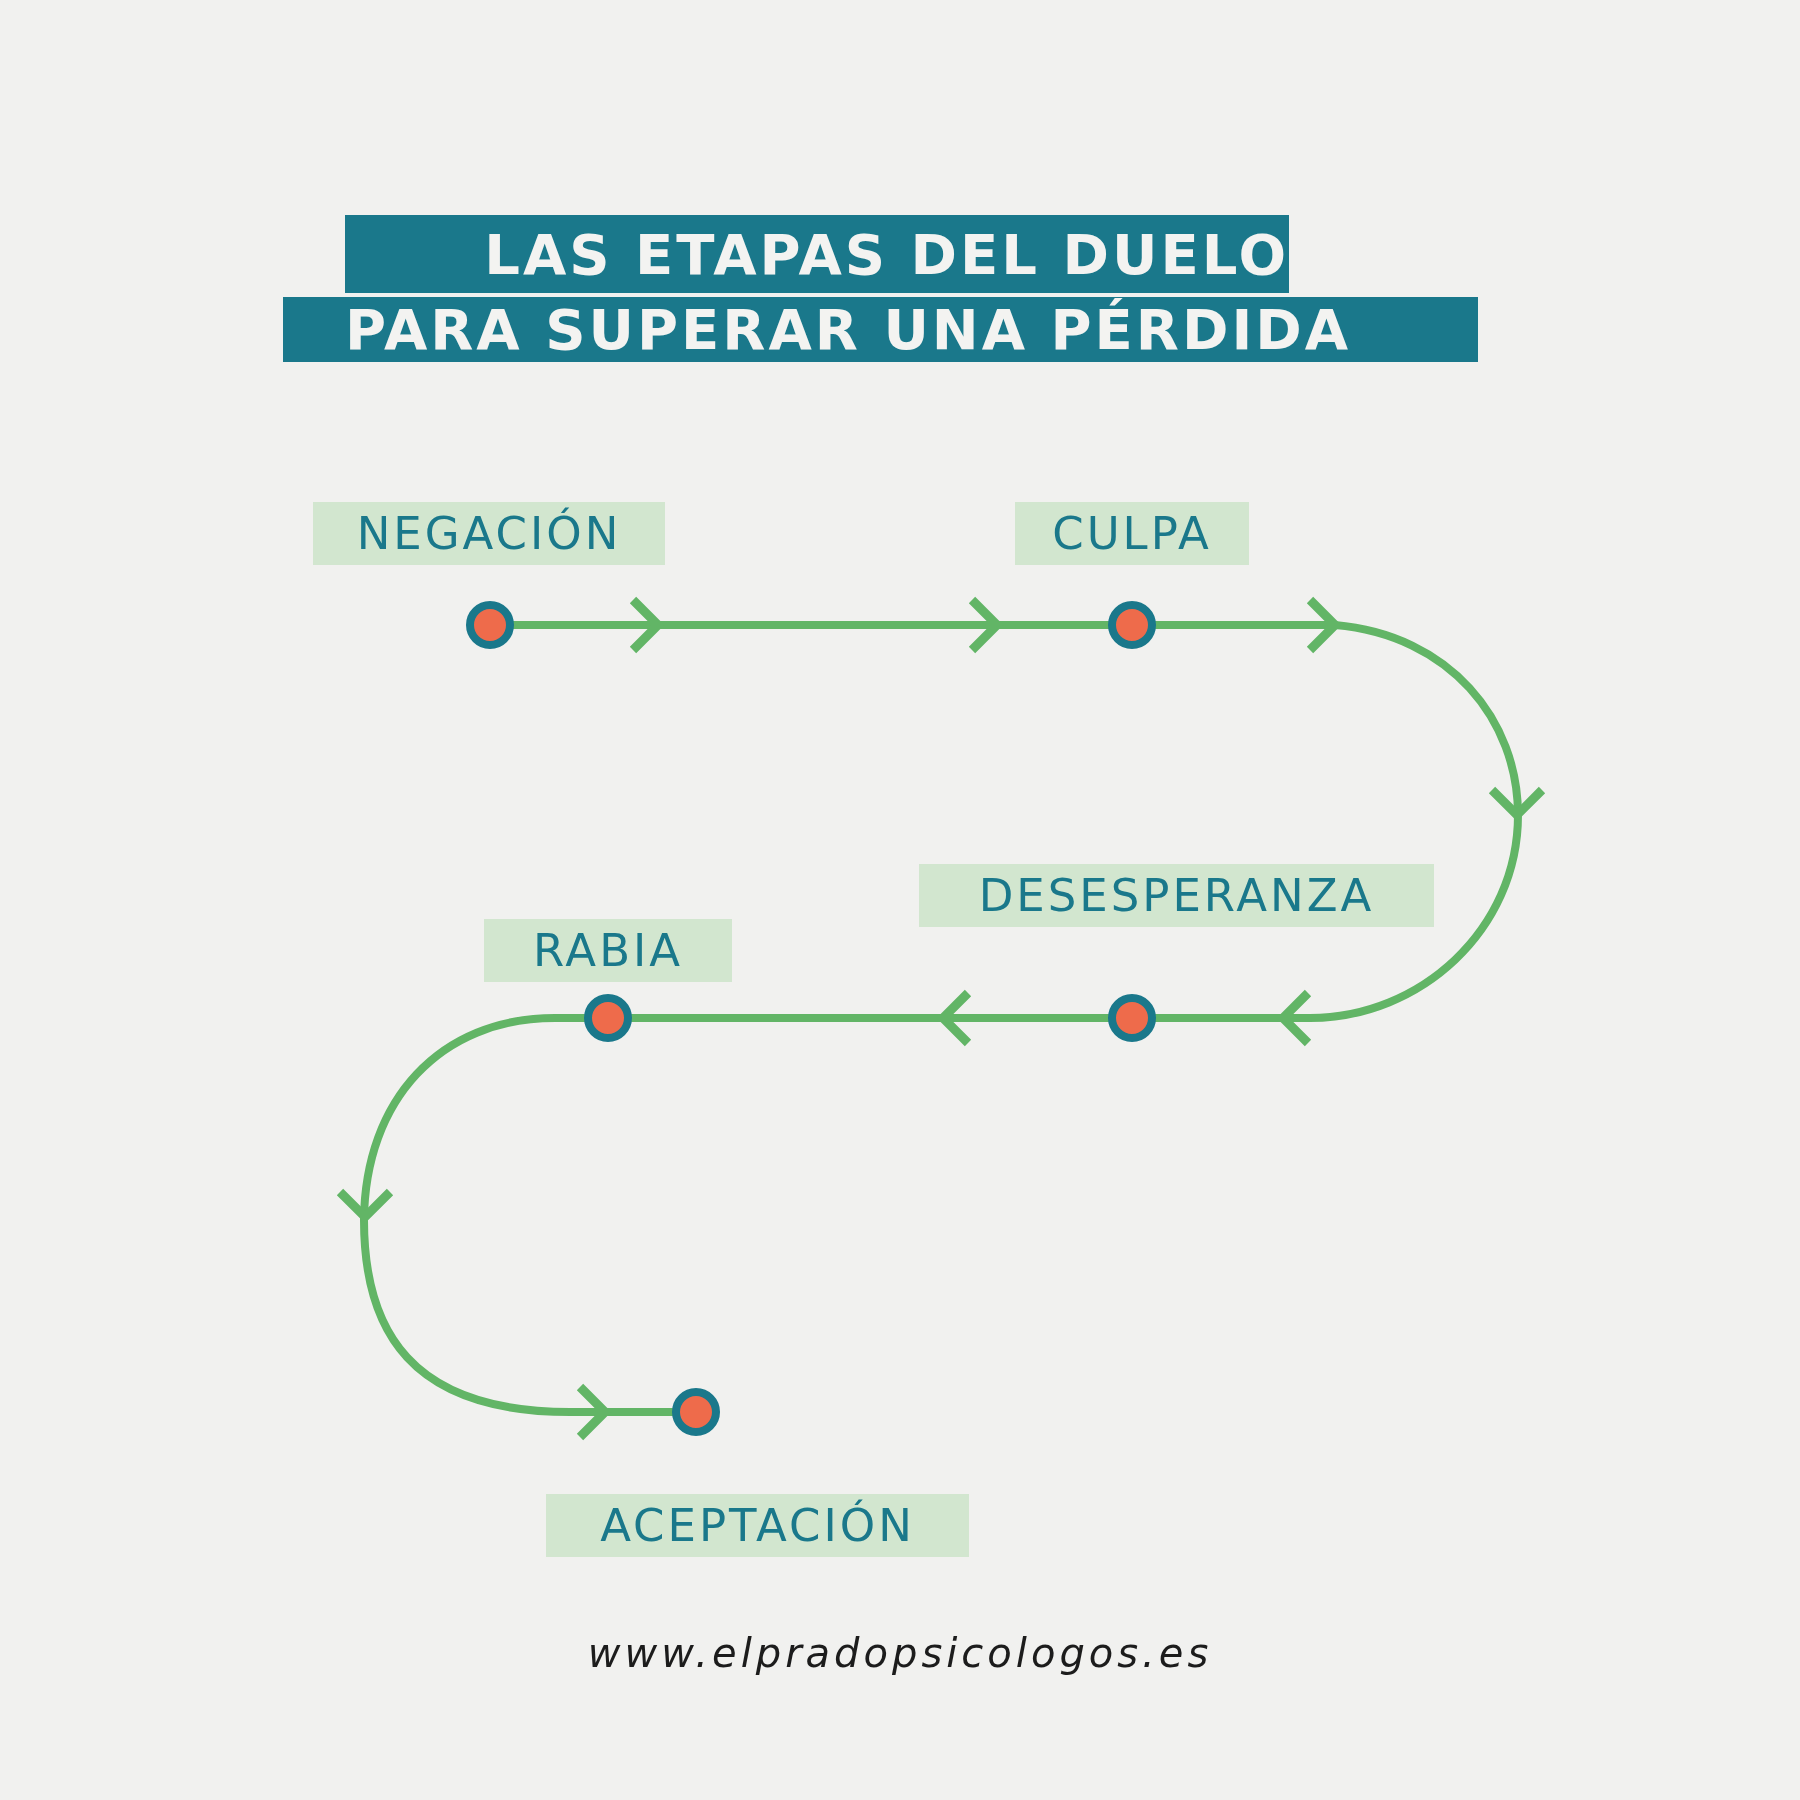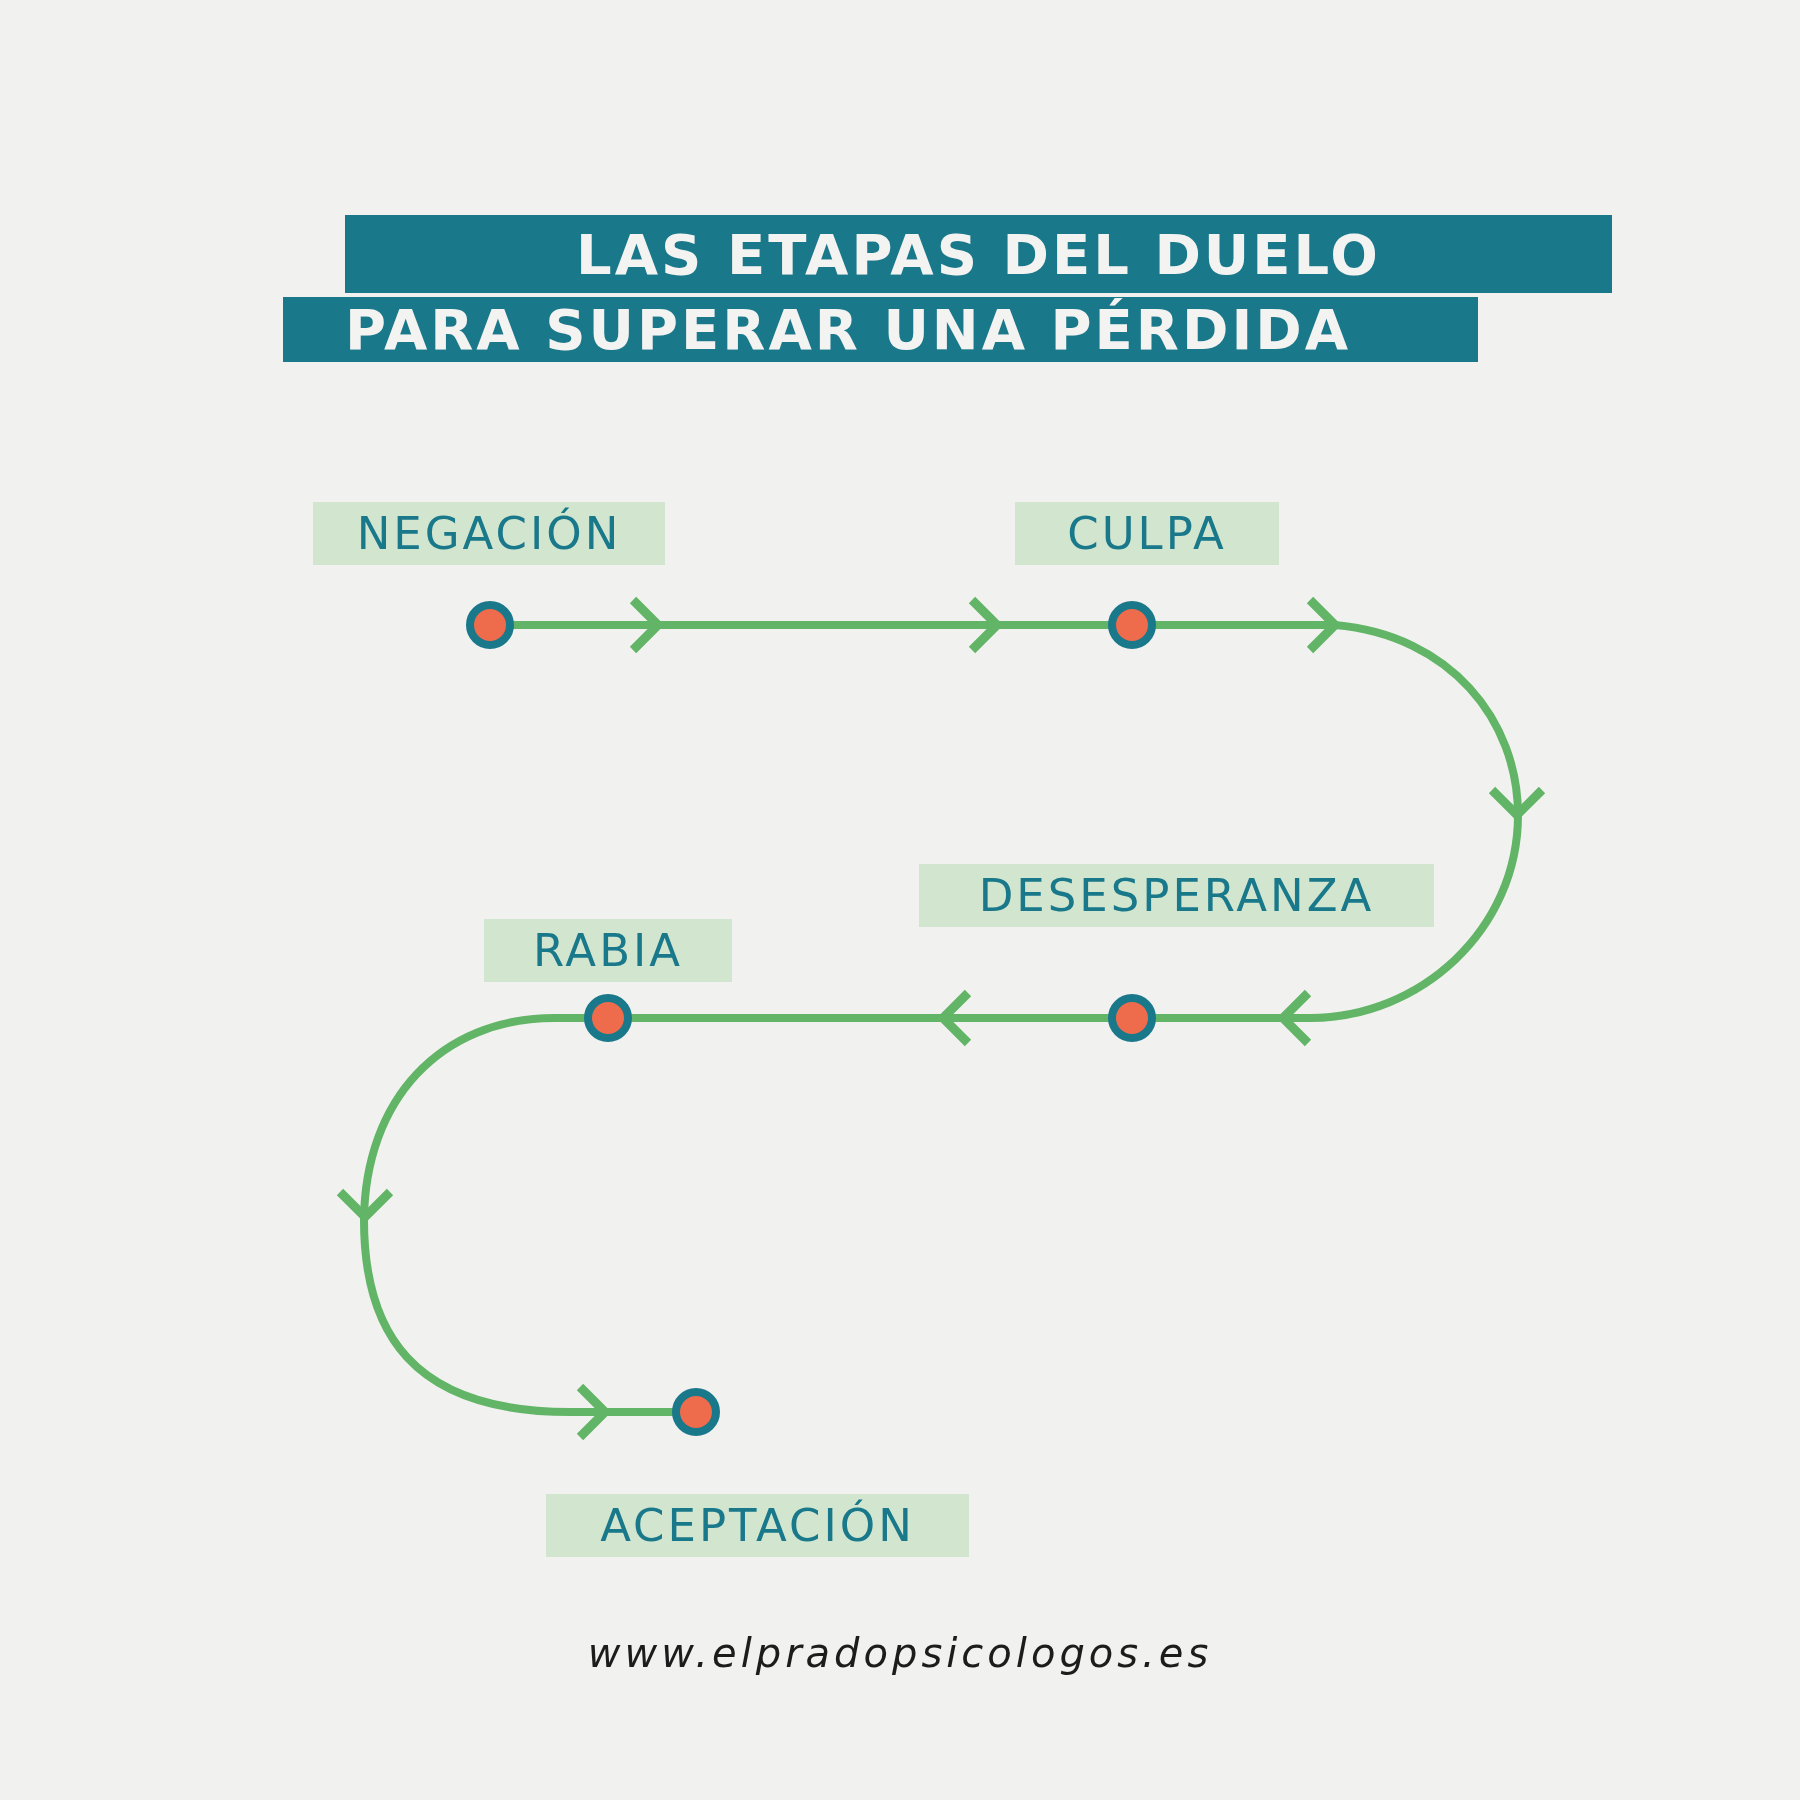--- a/index.html
+++ b/index.html
@@ -13,21 +13,21 @@
     .title-bar {
       position: absolute;
       background: #1a788b;
       color: #f3f3f1;
       font-weight: bold;
       font-size: 56px;
       letter-spacing: 3px;
       display: flex; align-items: center; justify-content: center;
       white-space: nowrap;
     }
-    #title-1 { left: 345px; top: 215px; width: 1267px; height: 78px; }
+    #title-1 { left: 345px; top: 215px; width: 944px; height: 78px; justify-content: flex-end; }
     #title-2 { left: 283px; top: 297px; width: 1195px; height: 65px; justify-content: flex-start; padding-left: 62px; box-sizing: border-box; }
     .stage-label {
       position: absolute;
       background: #d2e6cf;
       color: #1a788b;
       font-weight: normal;
       font-size: 45px;
       letter-spacing: 3px;
       display: flex; align-items: center; justify-content: center;
       white-space: nowrap;
@@ -85,21 +85,21 @@
     <circle cx="1132" cy="625" r="20" fill="#ee6b4b" stroke="#1a788b" stroke-width="8"></circle>
     <circle cx="1132" cy="1018" r="20" fill="#ee6b4b" stroke="#1a788b" stroke-width="8"></circle>
     <circle cx="608" cy="1018" r="20" fill="#ee6b4b" stroke="#1a788b" stroke-width="8"></circle>
     <circle cx="696" cy="1412" r="20" fill="#ee6b4b" stroke="#1a788b" stroke-width="8"></circle>
   </g>
 </svg>
 
 <div class="stage-label" style="left:313px; top:502px; width:352px;">
   <span>NEGACIÓN</span>
 </div>
-<div class="stage-label" style="left:1015px; top:502px; width:264px;">
+<div class="stage-label" style="left:1015px; top:502px; width:234px;">
   <span>CULPA</span>
 </div>
 <div class="stage-label" style="left:919px; top:864px; width:515px;">
   <span>DESESPERANZA</span>
 </div>
 <div class="stage-label" style="left:484px; top:919px; width:248px;">
   <span>RABIA</span>
 </div>
 <div class="stage-label" style="left:546px; top:1460px; width:423px;margin-top:34px;">
   <span>ACEPTACIÓN</span>

